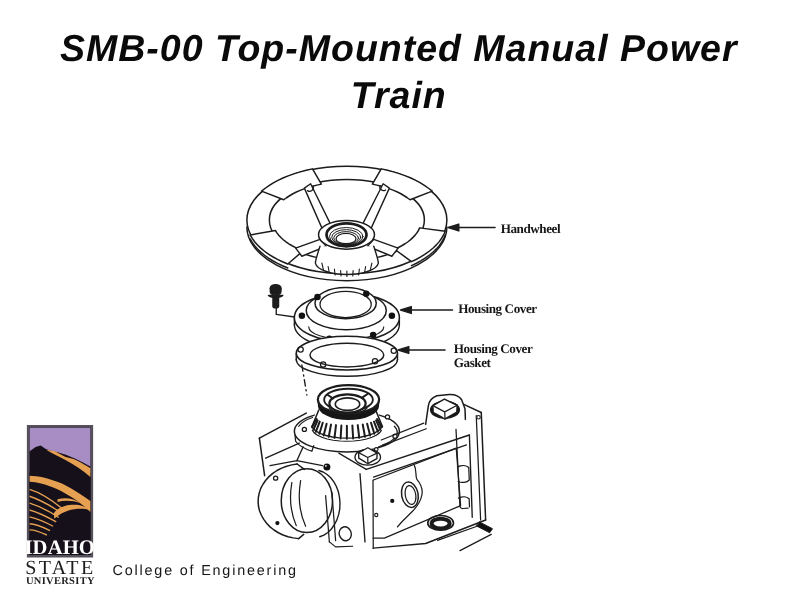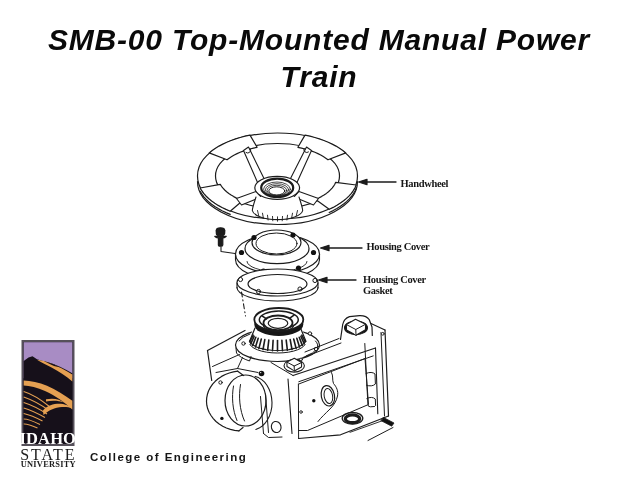--- a/index.html
+++ b/index.html
@@ -2,21 +2,21 @@
 <html><head>
 <meta charset="utf-8">
 <style>
 html,body{margin:0;padding:0;}
 body{width:638px;height:479px;background:#ffffff;overflow:hidden;position:relative;
   font-family:"Liberation Sans",sans-serif;}
 #title{position:absolute;left:0;top:22.3px;width:638px;text-align:center;
   font-family:"Liberation Sans",sans-serif;font-weight:bold;font-style:italic;
   font-size:30px;line-height:36.8px;color:#0a0a0a;letter-spacing:0.8px;}
 #coe{position:absolute;left:90px;top:451.5px;font-family:"Liberation Sans",sans-serif;
-  font-weight:bold;font-size:11.5px;color:#151515;letter-spacing:1.45px;line-height:11.5px;}
+  font-weight:normal;font-size:11.5px;color:#151515;letter-spacing:1.45px;line-height:11.5px;}
 #diagram{position:absolute;left:0;top:0;}
 </style>
 </head>
 <body>
 <div id="title">SMB-00 Top-Mounted Manual Power<br>Train</div>
 
 <svg id="diagram" width="638" height="479" viewBox="0 0 638 479">
 <g fill="none" stroke="#1c1c1c" stroke-width="1.2" stroke-linecap="round" stroke-linejoin="round">
 
 <path d="M197.5,181.5 A80,43 0 1 0 357.5,181.5"></path>

